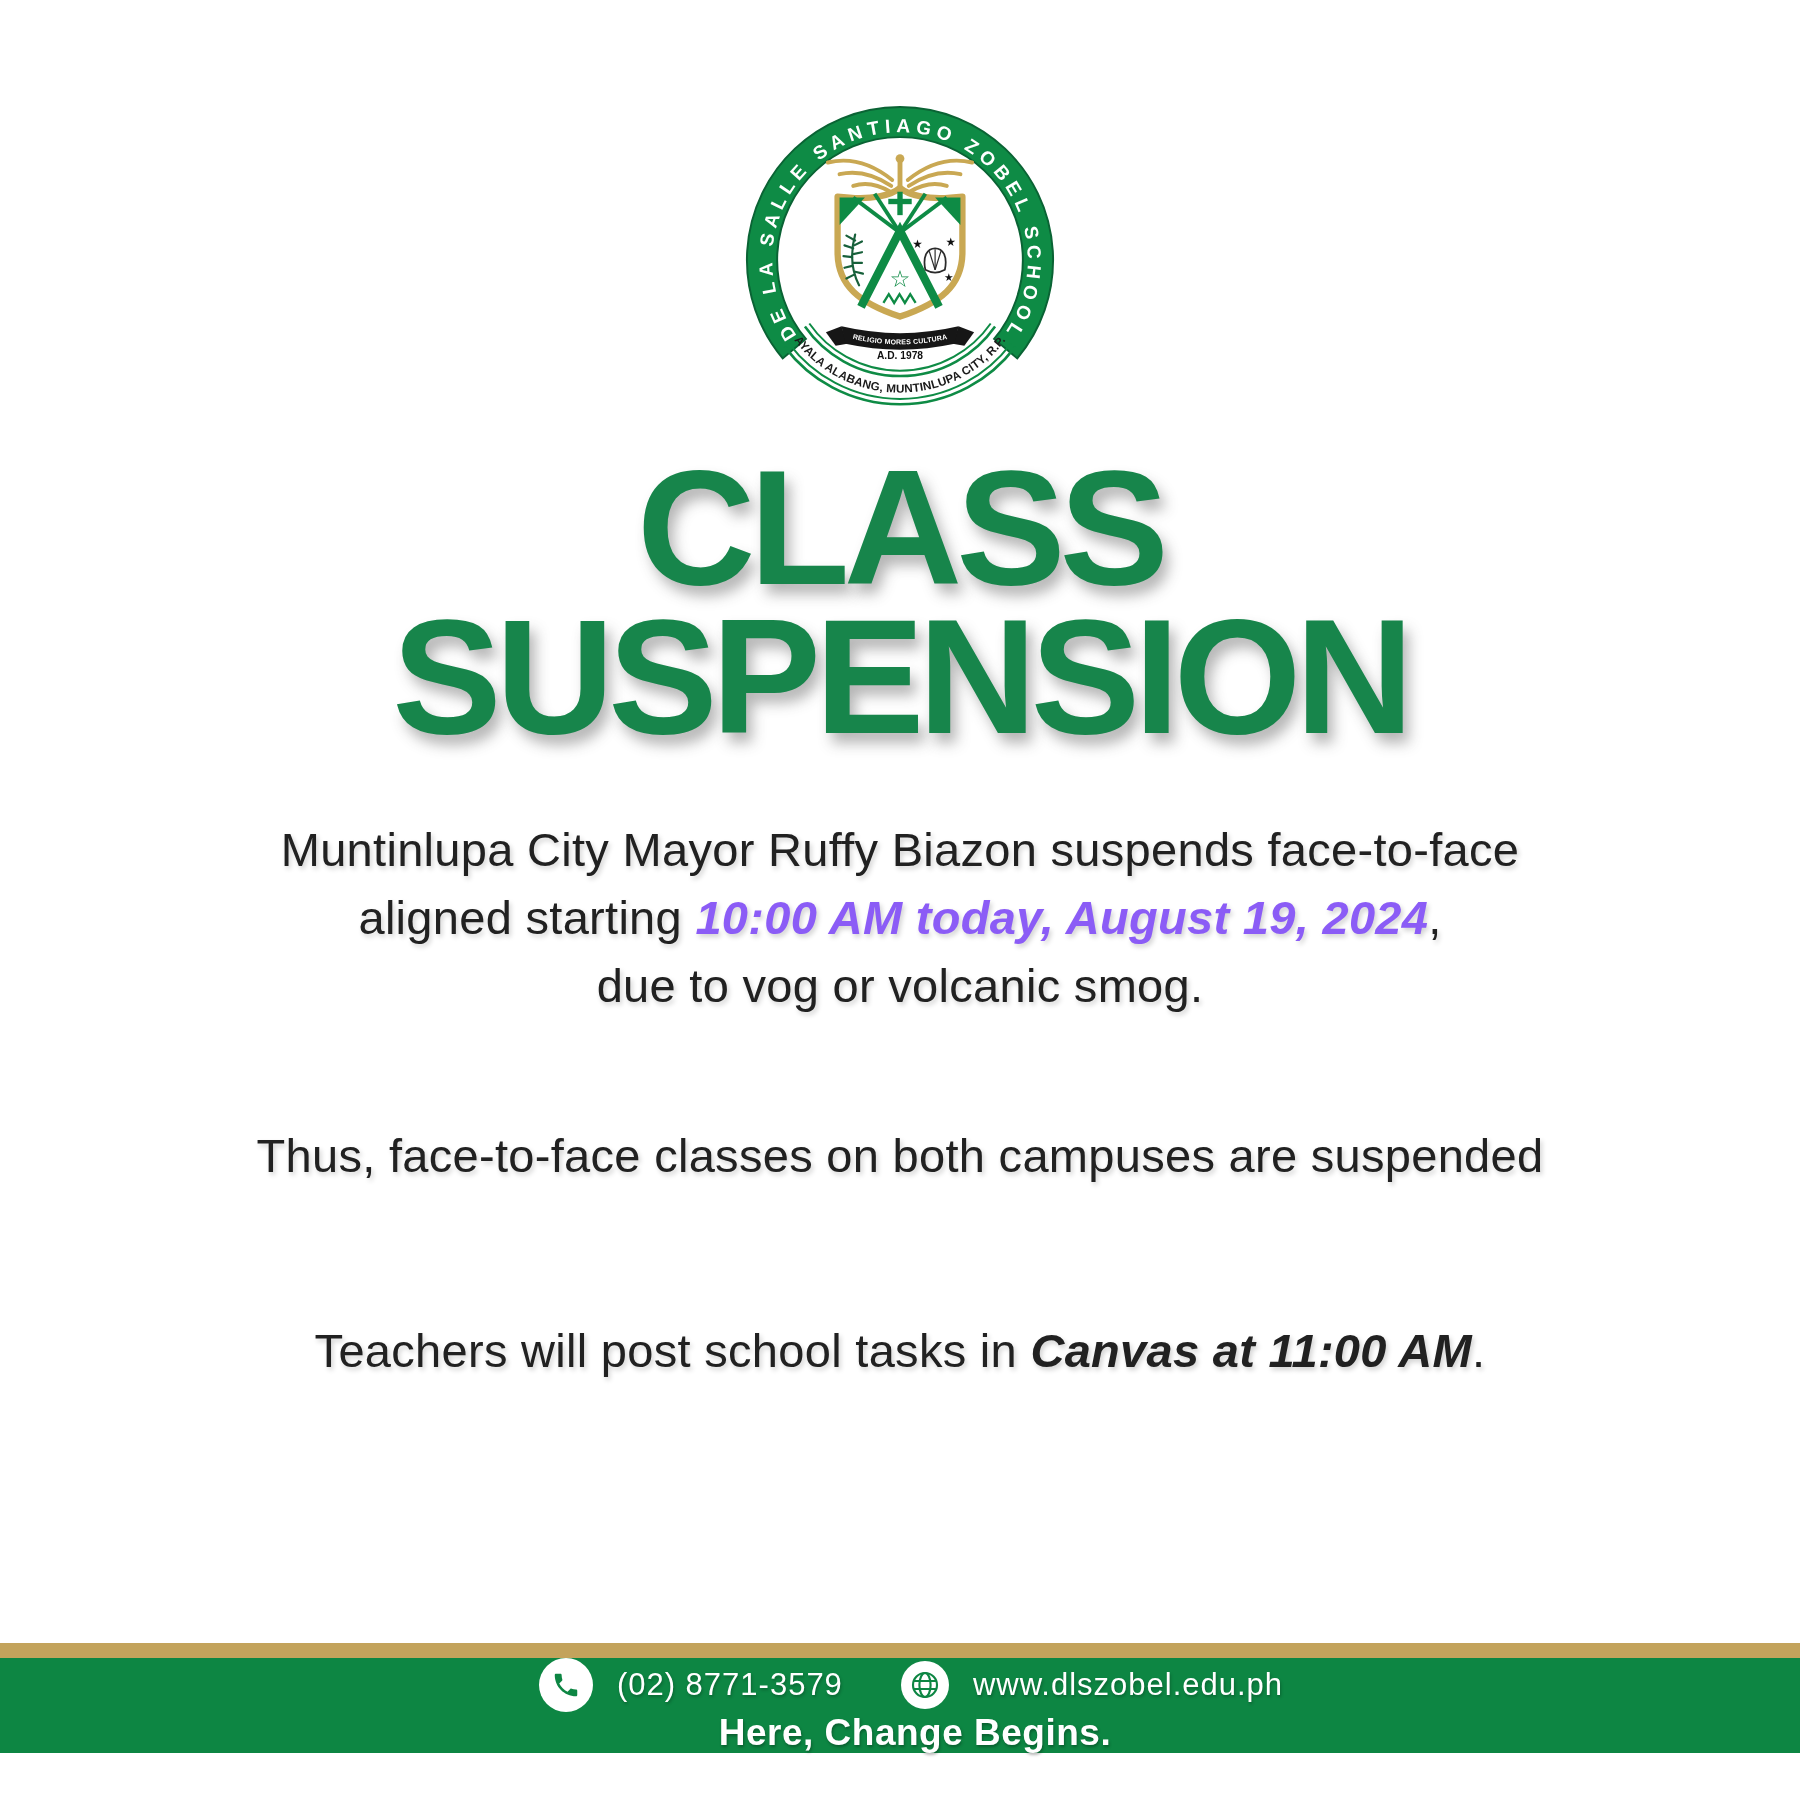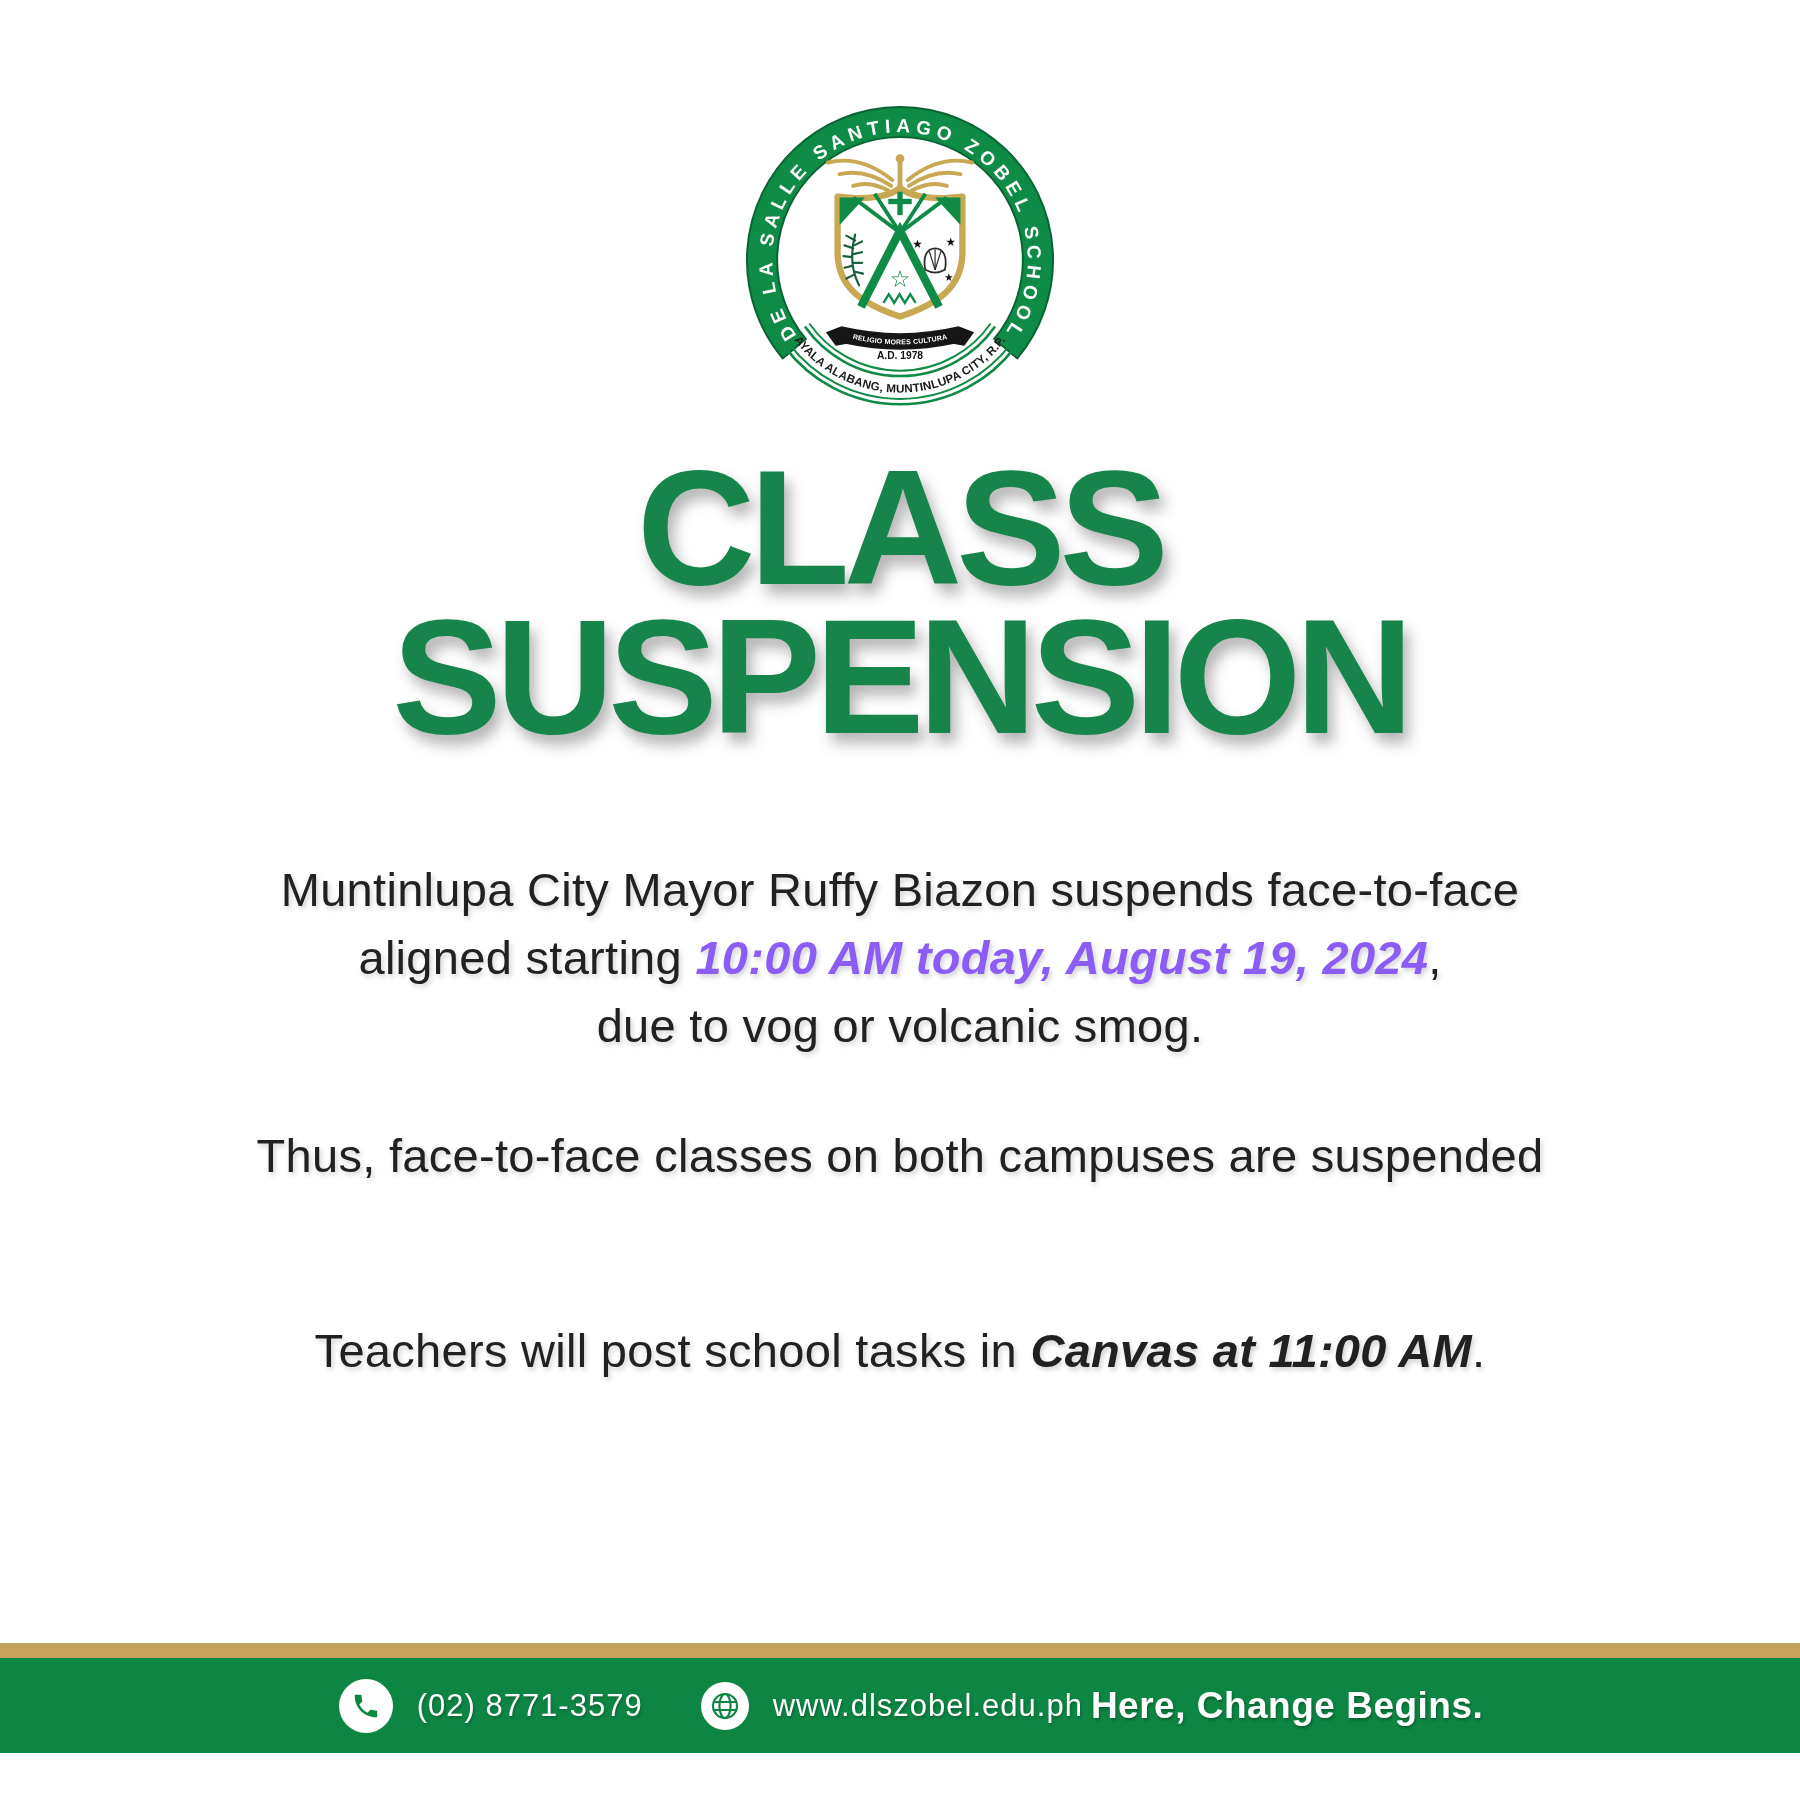--- a/index.html
+++ b/index.html
@@ -38,40 +38,41 @@
   
   .body-text{
     position:absolute;left:0;right:0;
     text-align:center;
     font-size:47px;
     line-height:68px;
     color:#212121;
     letter-spacing:0.3px;
     text-shadow:2px 3px 5px rgba(0,0,0,0.18);
   }
-  .p1{top:856px;}
+  .p1{top:816px;}
   .p2{top:1122px;}
   .p3{top:1317px;}
   .hl{color:#8b5cf6;font-style:italic;font-weight:700;}
   .em{font-style:italic;font-weight:700;text-align:center;}
 
   
   .gold-bar{
     position:absolute;top:1643px;left:0;
     width:100%;height:15px;
     background:#c3a35c;
   }
   .green-bar{
     position:absolute;top:1658px;left:0;
     width:100%;height:95px;
     background:#0d8643;
     box-sizing:border-box;
-    display:flex;align-items:center;justify-content:center;
+    display:flex;align-items:center;justify-content:flex-start;
     padding:0 34px 0 56px;
     color:#ffffff;
+    flex-direction:column;
   }
   .contact{display:flex;align-items:center;}
   .icon-circle{
     width:54px;height:54px;border-radius:50%;
     background:#ffffff;
     display:flex;align-items:center;justify-content:center;
     flex:0 0 auto;
   }
   .icon-circle svg{width:30px;height:30px;display:block;}
   .icon-circle.globe{width:48px;height:48px;}

